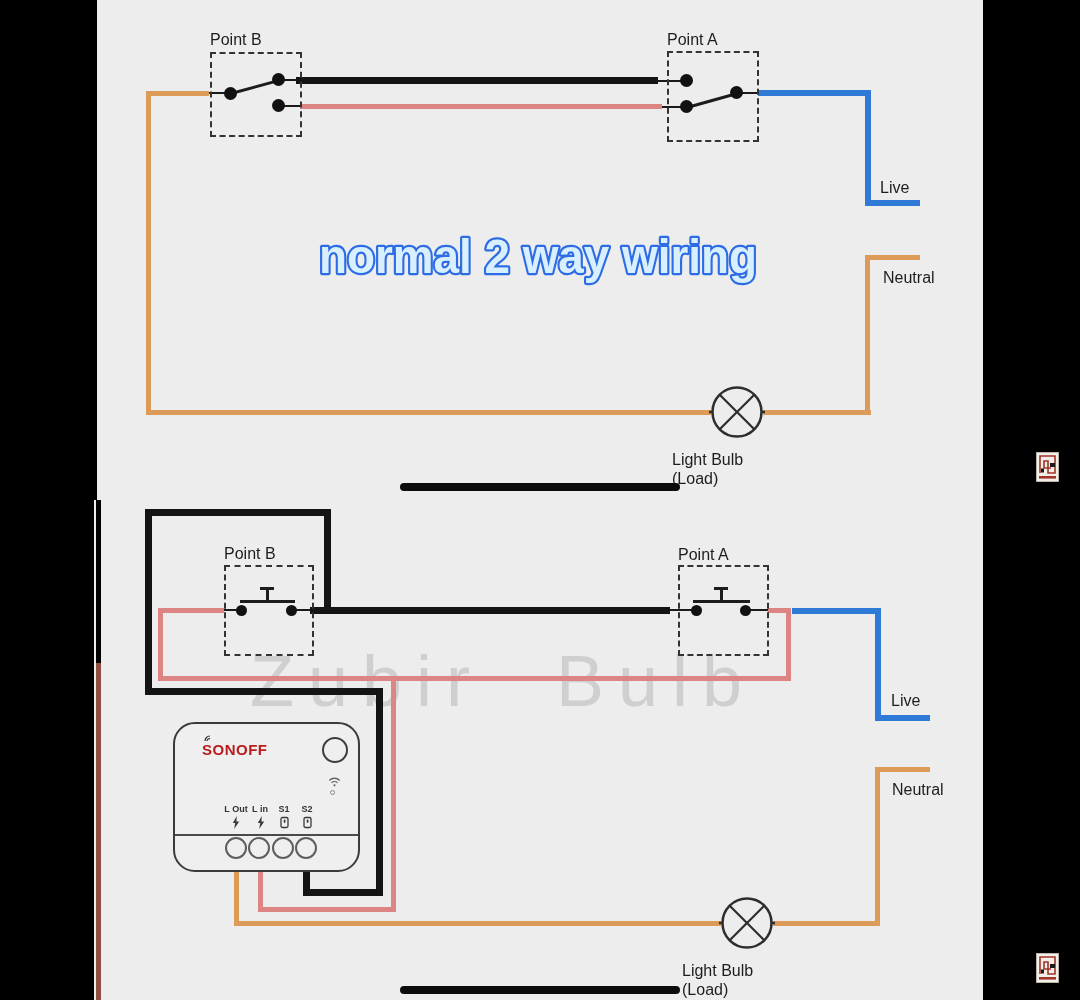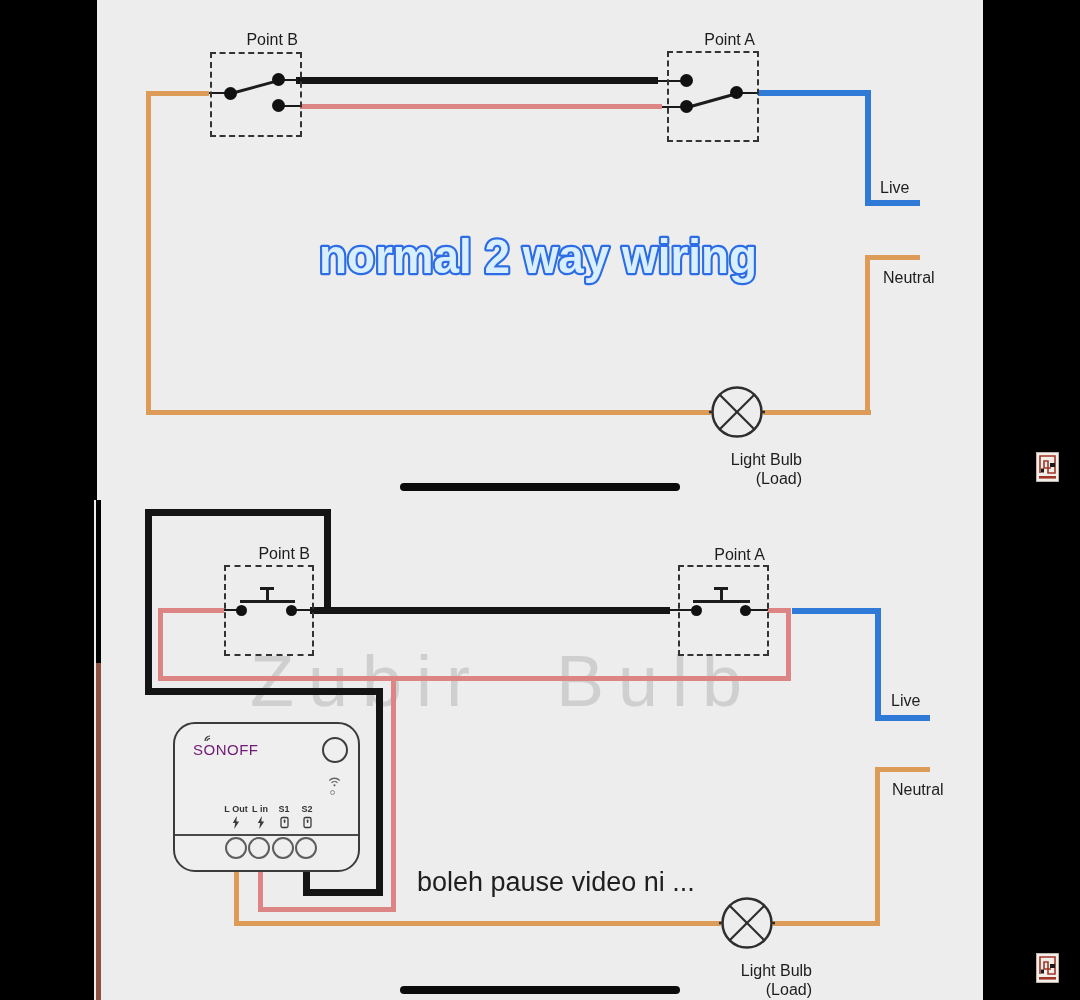--- a/index.html
+++ b/index.html
@@ -14,21 +14,21 @@
   .w{position:absolute;}
   .orange{background:var(--wire-orange);}
   .red{background:var(--wire-red);}
   .blue{background:var(--wire-blue);}
   .black{background:var(--wire-black);}
   .stub{position:absolute;background:#1a1a1a;}
   .dot{position:absolute;background:#111;border-radius:50%;}
   .lever{position:absolute;height:2.5px;background:#1c1c1c;transform-origin:0 50%;}
   .dashed-box{position:absolute;border:2px dashed #333;}
   .lbl{position:absolute;color:#1d1d1d;font-size:16px;}
-  .lbl.c{text-align:right;}
+  .lbl.c{text-align:left;}
   .divider{position:absolute;height:8px;background:#0b0b0b;border-radius:4px;}
   .title-text{font-family:"Liberation Sans",sans-serif;font-weight:bold;font-size:48px;
               fill:var(--title-fill);stroke:var(--title-stroke);stroke-width:4.5px;
               paint-order:stroke;stroke-linejoin:round;}
   #watermark{position:absolute;left:250px;top:640px;font-size:72px;color:var(--watermark-gray);
              letter-spacing:14px;word-spacing:38px;white-space:nowrap;}
   #caption{position:absolute;left:417px;top:867px;font-size:27px;color:#1f1f1f;}
   .bar{position:absolute;background:var(--side-bar);}
   #sonoff-device{position:absolute;left:173px;top:722px;width:187px;height:150px;
                  border:2px solid #3b3b3b;border-radius:22px;background:#efefef;box-sizing:border-box;}
@@ -145,21 +145,21 @@
   <div class="pb-bar" style="left:693px;top:600px;width:57px"></div>
   <div class="pb-stem" style="left:720px;top:589px;height:12px"></div>
   <div class="pb-bar" style="left:714px;top:587px;width:14px"></div>
   <div class="dot" style="left:691px;top:605px;width:11px;height:11px"></div>
   <div class="dot" style="left:740px;top:605px;width:11px;height:11px"></div>
 
   <div class="lbl" style="left:891px;top:692px">Live</div>
   <div class="lbl" style="left:892px;top:781px">Neutral</div>
 
   <div id="sonoff-device"></div>
-  <div class="abs" style="left:193px;top:741px;font-size:15px;font-weight:normal;letter-spacing:0.5px;color:#701a75">SONOFF</div>
+  <div class="abs" style="left:202px;top:741px;font-size:15px;font-weight:bold;letter-spacing:0.5px;color:#b91c1c">SONOFF</div>
   <svg class="abs" style="left:203px;top:734px" width="10" height="8" viewBox="0 0 10 8">
     <path d="M2 7 A5 5 0 0 1 7 2 M4 7 A2.6 2.6 0 0 1 7 4.6" stroke="#333" stroke-width="1.2" fill="none"></path>
   </svg>
   <div class="abs" style="left:322px;top:737px;width:26px;height:26px;border:2px solid #3d3d3d;border-radius:50%;box-sizing:border-box"></div>
   <svg class="abs" style="left:328px;top:776px" width="13" height="11" viewBox="0 0 12 10">
     <path d="M1.2 4 A6.8 6.8 0 0 1 10.8 4" stroke="#666" stroke-width="1.2" fill="none"></path>
     <path d="M3.2 6.3 A4 4 0 0 1 8.8 6.3" stroke="#666" stroke-width="1.2" fill="none"></path>
     <circle cx="6" cy="8.5" r="1" fill="#666"></circle>
   </svg>
   <div class="abs" style="left:330px;top:790px;width:5px;height:5px;border:1.5px solid #888;border-radius:50%;box-sizing:border-box"></div>
@@ -193,21 +193,20 @@
   <svg class="abs" style="left:719px;top:895px" width="56" height="56" viewBox="0 0 56 56">
     <circle cx="28" cy="28" r="24.5" fill="#ededed" stroke="#2e2e2e" stroke-width="2.5"></circle>
     <line x1="10.7" y1="10.7" x2="45.3" y2="45.3" stroke="#2e2e2e" stroke-width="2.2"></line>
     <line x1="45.3" y1="10.7" x2="10.7" y2="45.3" stroke="#2e2e2e" stroke-width="2.2"></line>
     <line x1="0" y1="28" x2="3.5" y2="28" stroke="#2e2e2e" stroke-width="2.5"></line>
     <line x1="52.5" y1="28" x2="56" y2="28" stroke="#2e2e2e" stroke-width="2.5"></line>
   </svg>
   <div class="lbl c" style="left:682px;top:962px;width:130px">Light Bulb</div>
   <div class="lbl c" style="left:682px;top:981px;width:130px">(Load)</div>
 
-  <div id="caption">boleh pause video ni ...</div>
 
   <div class="divider" style="left:400px;top:986px;width:280px"></div>
 
   <div class="bar" style="left:0;top:0;width:94px;height:1000px"></div>
   <div class="bar" style="left:94px;top:0;width:3px;height:500px"></div>
   <div class="bar" style="left:96px;top:500px;width:5px;height:163px"></div>
   <div class="abs" style="left:96px;top:663px;width:5px;height:337px;background:var(--left-strip-maroon)"></div>
   <div class="bar" style="left:983px;top:0;width:97px;height:1000px"></div>
 
   <svg class="abs" style="left:1036px;top:452px" width="23" height="30" viewBox="0 0 23 30">

